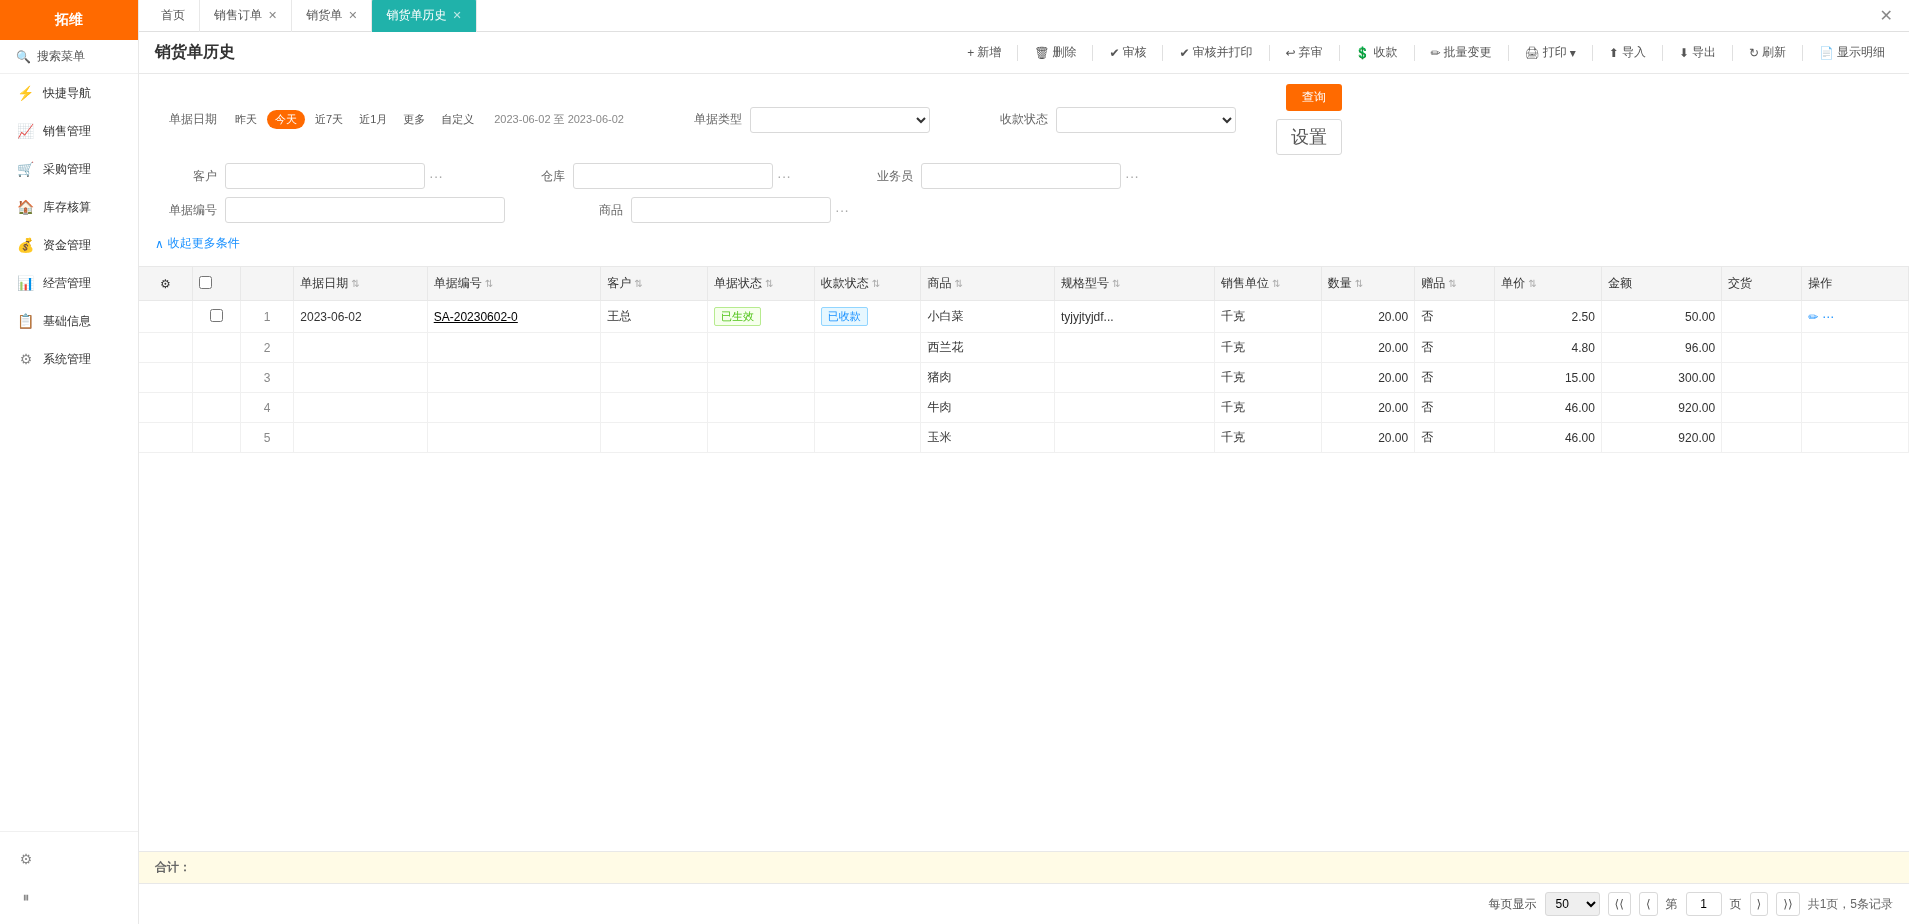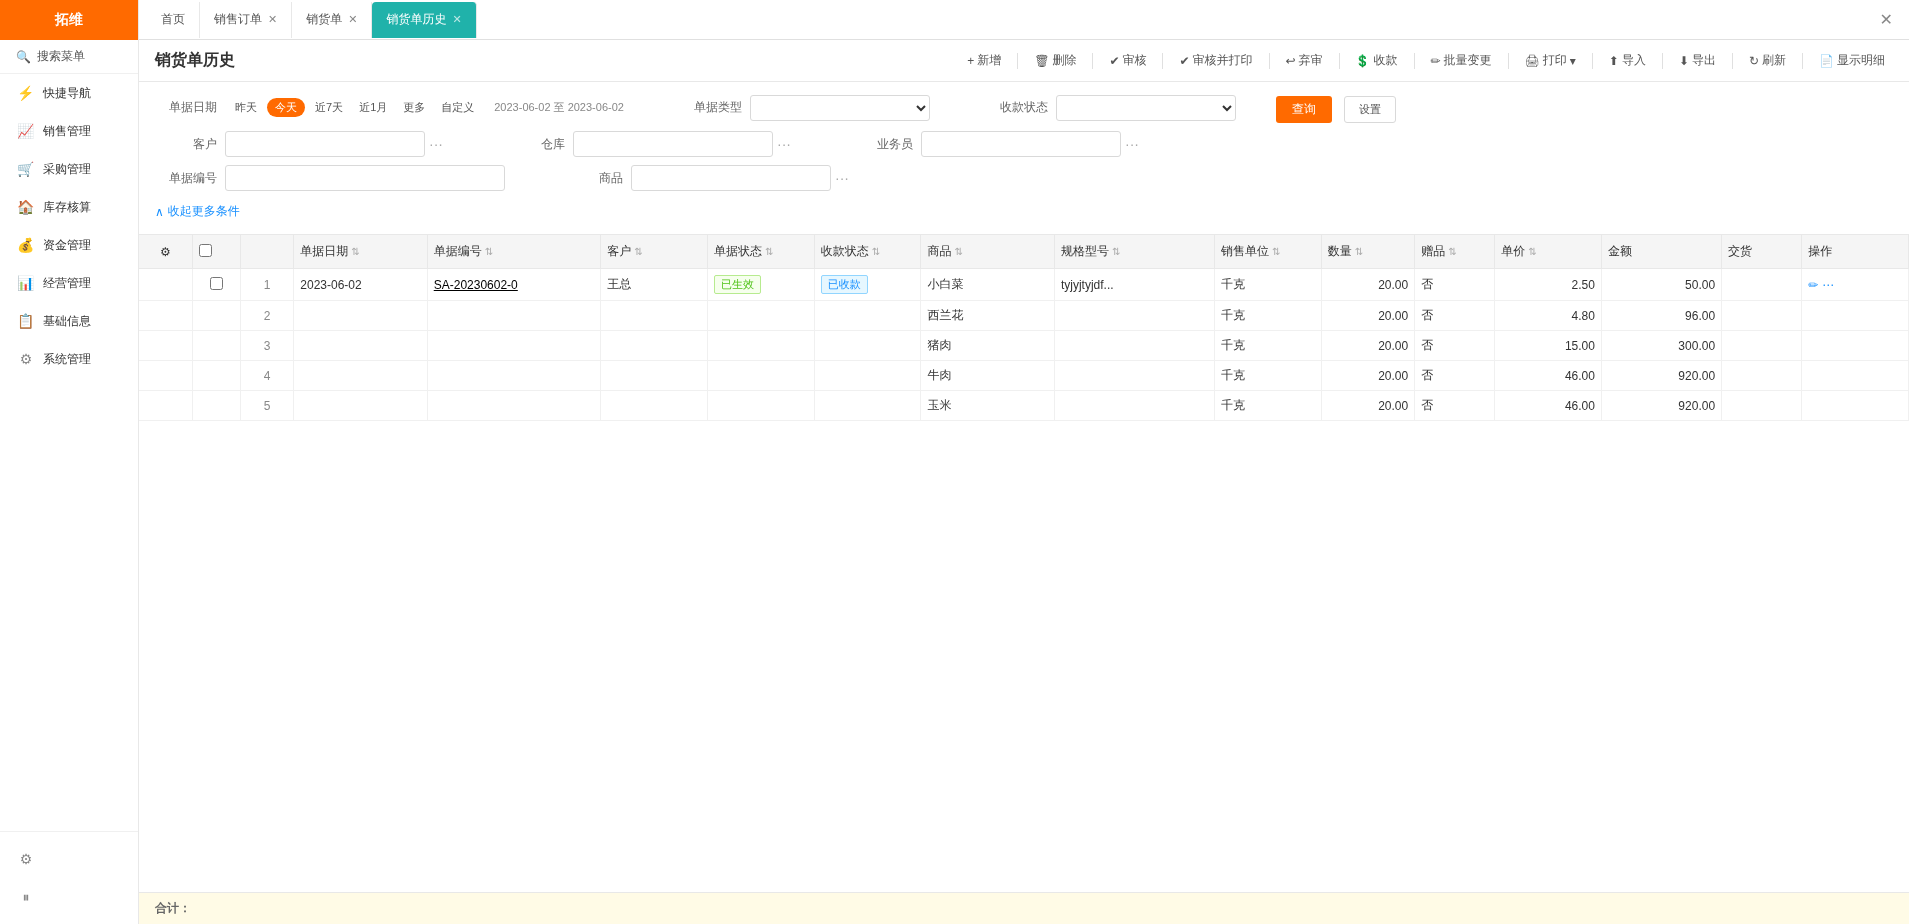--- a/index.html
+++ b/index.html
@@ -13,21 +13,21 @@
     .sidebar-search span { margin-left: 6px; }
     .sidebar-item { display: flex; align-items: center; padding: 10px 14px; cursor: pointer; color: #333; border-left: 3px solid transparent; }
     .sidebar-item .icon { width: 18px; height: 18px; margin-right: 8px; display: flex; align-items: center; justify-content: center; color: #888; font-size: 14px; }
     .sidebar-item span.label { font-size: 12px; }
     .sidebar-bottom { margin-top: auto; border-top: 1px solid #f0f0f0; padding: 8px 0; }
 
     
     .main { flex: 1; display: flex; flex-direction: column; overflow: hidden; }
 
     
-    .tab-bar { display: flex; align-items: center; background: #fff; border-bottom: 1px solid #e0e0e0; height: 40px; padding: 0 8px; }
+    .tab-bar { display: flex; align-items: center; background: #fff; border-bottom: 1px solid #e0e0e0; height: 32px; padding: 0 8px; }
     .tab { display: flex; align-items: center; padding: 0 14px; height: 36px; cursor: pointer; color: #555; border-right: 1px solid #e8e8e8; font-size: 12px; }
     .tab.active { background: #20b2aa; color: #fff; border-radius: 4px 4px 0 0; }
     .tab .close-btn { margin-left: 6px; font-size: 11px; cursor: pointer; opacity: 0.7; }
     .tab-close-all { margin-left: auto; color: #888; font-size: 16px; cursor: pointer; padding: 0 8px; }
 
     
     .content { flex: 1; display: flex; flex-direction: column; overflow: hidden; background: #f7f7f7; padding: 0; }
 
     
     .page-header { background: #fff; padding: 8px 16px; border-bottom: 1px solid #e8e8e8; display: flex; align-items: center; justify-content: space-between; }
@@ -46,21 +46,21 @@
     .filter-input-wide { min-width: 200px; }
     .filter-select { border: 1px solid #d9d9d9; border-radius: 3px; padding: 3px 8px; height: 26px; min-width: 180px; color: #333; background: #fff; }
     .date-shortcuts { display: flex; align-items: center; gap: 4px; margin-left: 4px; }
     .date-shortcut { padding: 2px 6px; cursor: pointer; color: #555; border-radius: 2px; font-size: 11px; }
     .date-shortcut.active { background: #ff6a00; color: #fff; border-radius: 10px; padding: 2px 8px; }
     .date-range-text { color: #888; font-size: 11px; margin-left: 14px; }
     .filter-ellipsis { color: #aaa; cursor: pointer; font-size: 14px; padding: 0 4px; }
     .filter-group { display: flex; align-items: center; margin-right: 24px; }
     .collapse-btn { display: flex; align-items: center; gap: 4px; color: #1890ff; cursor: pointer; padding: 4px 0; font-size: 12px; }
     .btn-query { background: #ff6a00; color: #fff; border: none; border-radius: 3px; padding: 5px 16px; cursor: pointer; font-size: 12px; }
-    .btn-settings { background: #fff; color: #555; border: 1px solid #d9d9d9; border-radius: 3px; padding: 5px 14px; cursor: pointer; font-size: 11px; margin-top: 4px; display: block; }
+    .btn-settings { background: #fff; color: #555; border: 1px solid #d9d9d9; border-radius: 3px; padding: 5px 14px; cursor: pointer; font-size: 18px; margin-top: 4px; display: block; }
 
     
     .table-area { flex: 1; overflow: auto; background: #fff; margin: 0; }
     table { width: 100%; border-collapse: collapse; font-size: 12px; }
     thead tr { background: #f5f5f5; }
     th { padding: 8px 6px; text-align: left; border-bottom: 1px solid #e8e8e8; border-right: 1px solid #e8e8e8; color: #333; font-weight: normal; white-space: nowrap; position: sticky; top: 0; background: #f5f5f5; z-index: 1; }
     td { padding: 6px 6px; border-bottom: 1px solid #f0f0f0; border-right: 1px solid #f0f0f0; color: #333; white-space: nowrap; }
     .th-sortable { display: flex; align-items: center; gap: 3px; cursor: pointer; }
     .sort-icon { color: #aaa; font-size: 10px; }
     .badge { display: inline-block; padding: 1px 6px; border-radius: 2px; font-size: 11px; }
@@ -81,21 +81,21 @@
     
     .pagination { display: flex; align-items: center; justify-content: flex-end; padding: 8px 16px; background: #fff; border-top: 1px solid #e8e8e8; gap: 8px; }
     .page-size-label { color: #555; }
     .page-size-select { border: 1px solid #d9d9d9; border-radius: 3px; padding: 2px 6px; height: 24px; }
     .page-nav-btn { border: 1px solid #d9d9d9; background: #fff; border-radius: 3px; padding: 2px 6px; cursor: pointer; color: #555; height: 24px; display: flex; align-items: center; }
     .page-nav-btn:disabled { color: #ccc; cursor: not-allowed; }
     .page-input { border: 1px solid #d9d9d9; border-radius: 3px; width: 36px; height: 24px; text-align: center; }
     .page-total { color: #666; }
 
     
-    .query-btn-group { display: flex; flex-direction: row; align-items: flex-end; gap: 12px; }
+    .query-btn-group { display: flex; flex-direction: column; align-items: flex-end; gap: 4px; }
 
     
     .col-no { width: 40px; }
     .col-check { width: 36px; }
     .col-date { width: 100px; }
     .col-code { width: 130px; }
     .col-customer { width: 80px; }
     .col-status { width: 80px; }
     .col-recv { width: 80px; }
     .col-product { width: 100px; }
@@ -508,15 +508,29 @@
               <td class="col-action"></td>
             </tr>
           </tbody>
       </table>
     </div>
 
     <div class="summary-row">
       <div class="summary-label">合计：</div>
     </div>
 
+    <div class="pagination">
+      <span class="page-size-label">每页显示</span>
+      <select class="page-size-select" id="page-size-select">
+        
+      <option value="20">20</option><option value="50" selected="">50</option><option value="100">100</option></select>
+      <button class="page-nav-btn">⟨⟨</button>
+      <button class="page-nav-btn">⟨</button>
+      <span class="page-size-label">第</span>
+      <input class="page-input" type="text" id="page-input" value="1" style="">
+      <span class="page-size-label">页</span>
+      <button class="page-nav-btn">⟩</button>
+      <button class="page-nav-btn">⟩⟩</button>
+      <span class="page-total">共1页，5条记录</span>
+    </div>
 
   </div>
 </div>
 
 </body></html>

